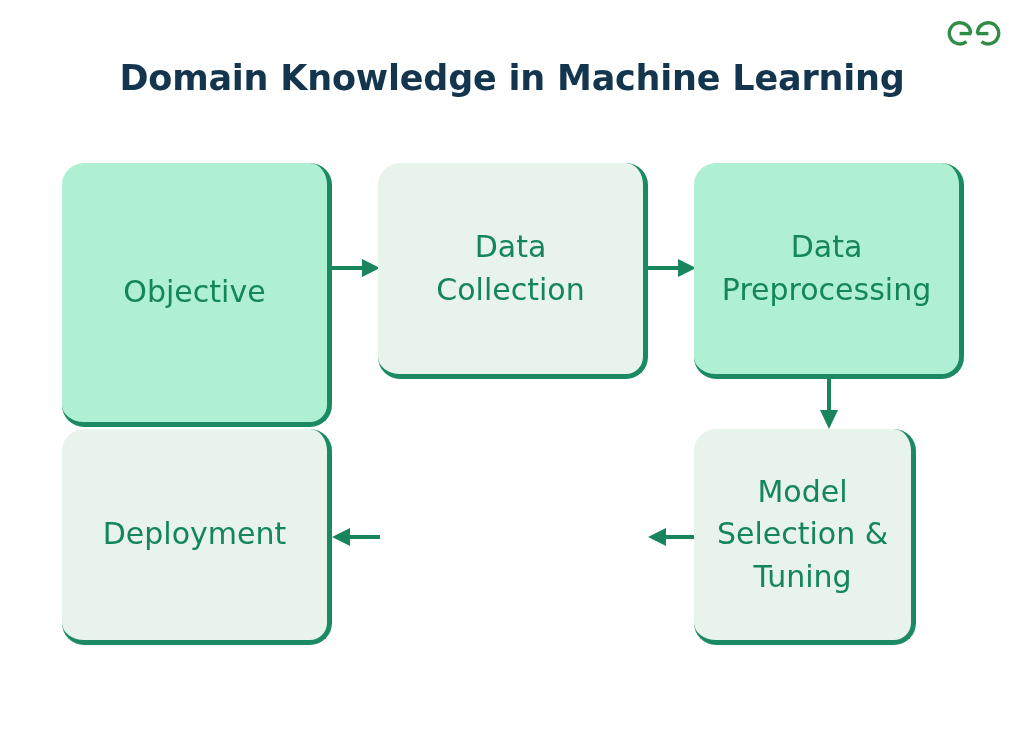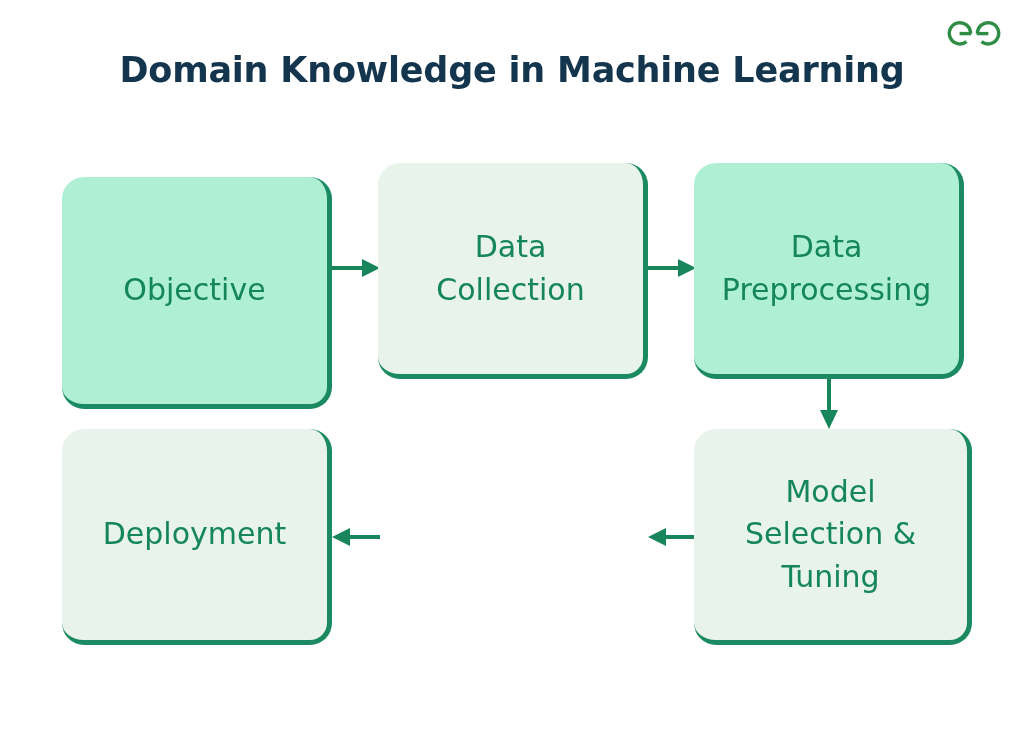--- a/index.html
+++ b/index.html
@@ -23,21 +23,21 @@
     position: absolute;
     top: 16px;
     right: 22px;
     width: 56px;
     height: 34px;
   }
 
   
   #title {
     position: absolute;
-    top: 50px;
+    top: 58px;
     left: 0;
     width: 1024px;
     text-align: center;
     font-family: "DejaVu Sans", sans-serif;
     font-size: 35px;
     font-weight: bold;
     letter-spacing: -0.2px;
     color: #13354E;
     white-space: nowrap;
   }
@@ -89,21 +89,21 @@
         <path d="M24.5 17.6 A10.6 10.6 0 1 0 20.5 25.6"></path>
         <line x1="13.6" y1="17.6" x2="25.2" y2="17.6"></line>
         <path d="M31.5 17.6 A10.6 10.6 0 1 1 35.5 25.6"></path>
         <line x1="42.4" y1="17.6" x2="30.8" y2="17.6"></line>
       </g>
     </svg>
   </div>
 
   <div id="title">Domain Knowledge in Machine Learning</div>
 
-  <div class="box fill-dark" style="left:62px; top:177px; width:270px; height:232px;">
+  <div class="box fill-dark" style="left:62px; top:163px; width:270px; height:264px;">
     <span class="box-label">Objective</span>
   </div>
 
   <div class="arrow-h" style="left:332px; top:257px; width:48px;">
     <svg viewBox="0 0 48 22" width="48" height="22">
       <line x1="0" y1="11" x2="33" y2="11" stroke="#18855C" stroke-width="4"></line>
       <polygon points="30,2 48,11 30,20" fill="#18855C"></polygon>
     </svg>
   </div>
 
@@ -143,19 +143,19 @@
   </div>
 
 
   <div class="arrow-h" style="left:648px; top:526px; width:48px;">
     <svg viewBox="0 0 48 22" width="48" height="22">
       <line x1="15" y1="11" x2="48" y2="11" stroke="#18855C" stroke-width="4"></line>
       <polygon points="18,2 0,11 18,20" fill="#18855C"></polygon>
     </svg>
   </div>
 
-  <div class="box fill-light" style="left:694px; top:429px; width:278px; height:216px;">
+  <div class="box fill-light" style="left:694px; top:429px; width:222px; height:216px;">
     <span class="box-label">Model
 Selection &amp;
 Tuning</span>
   </div>
 
 </div>
 
 </body></html>

